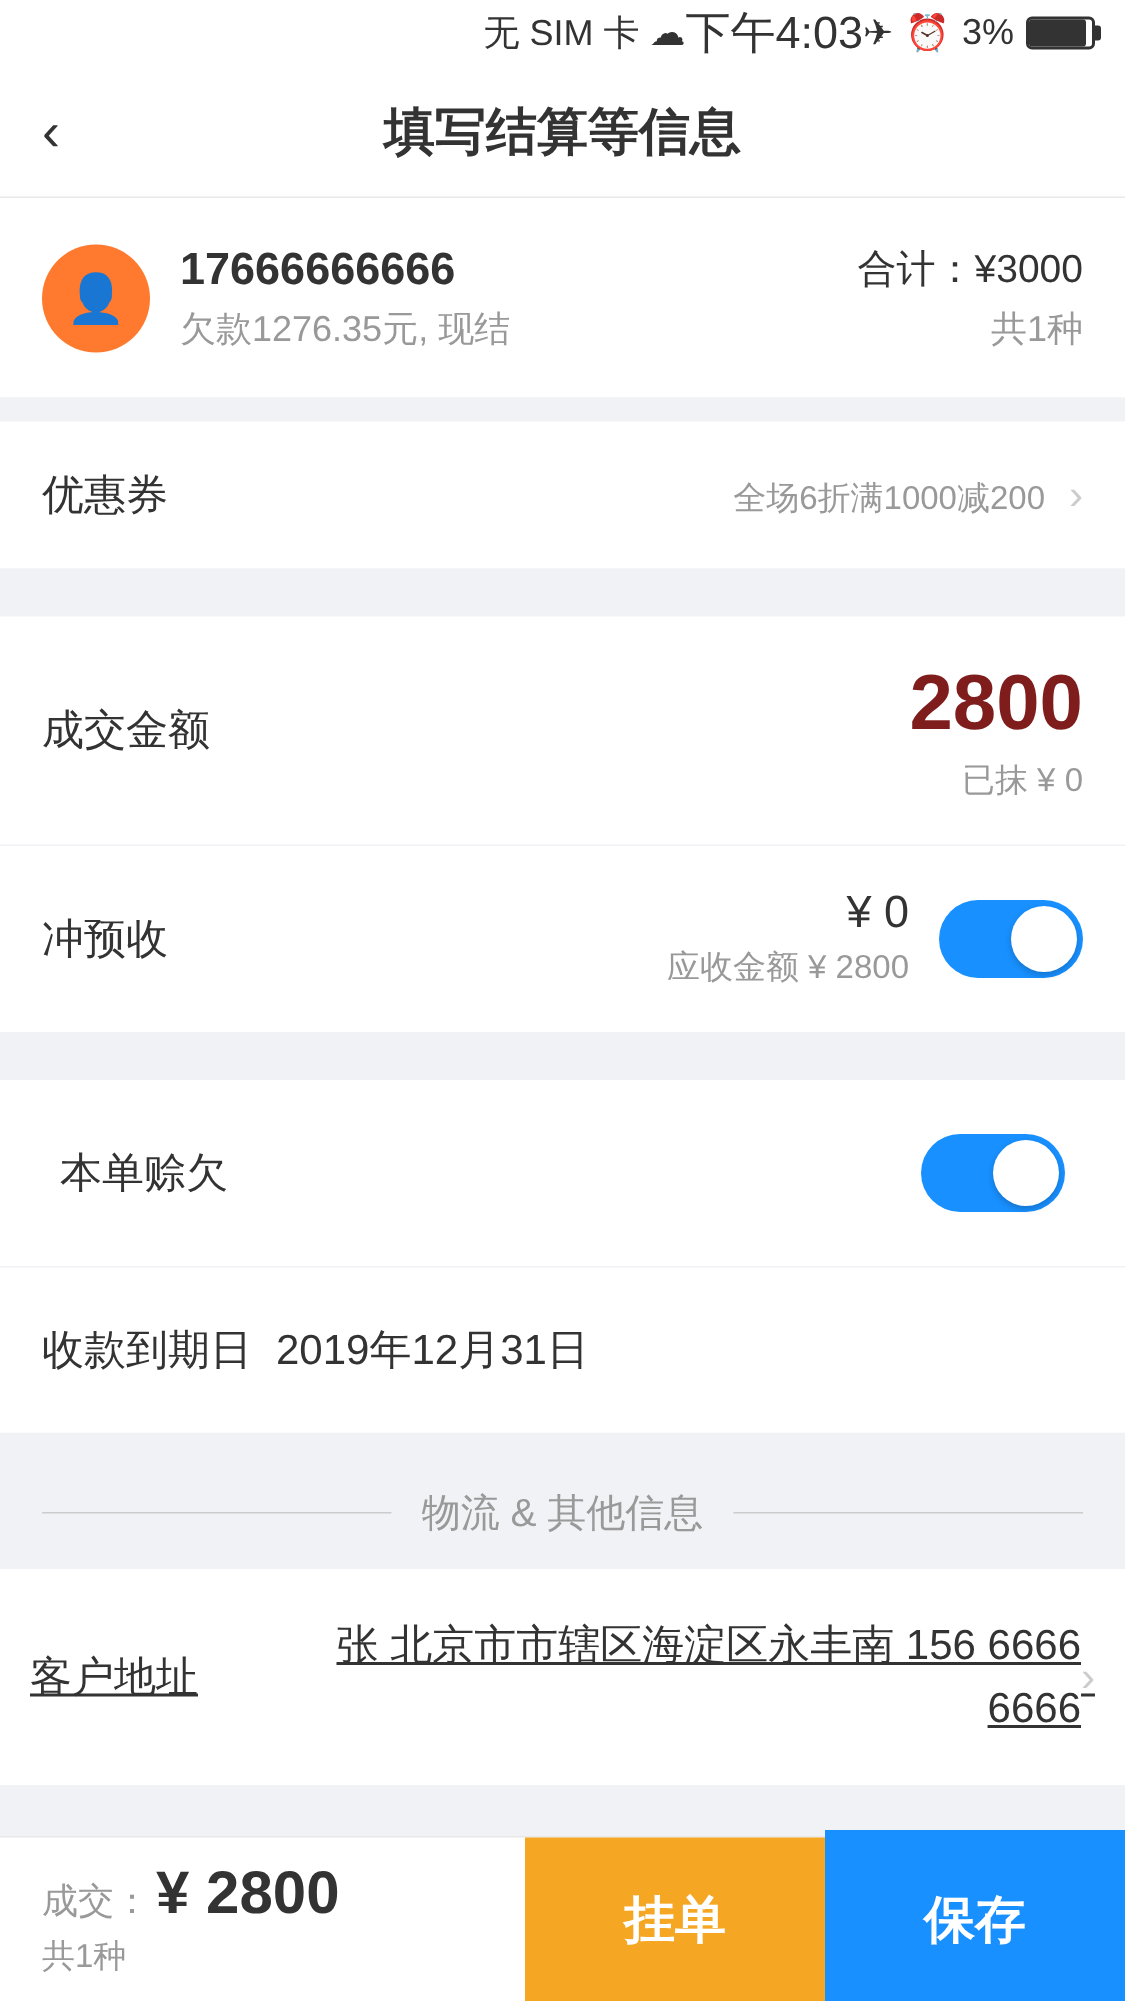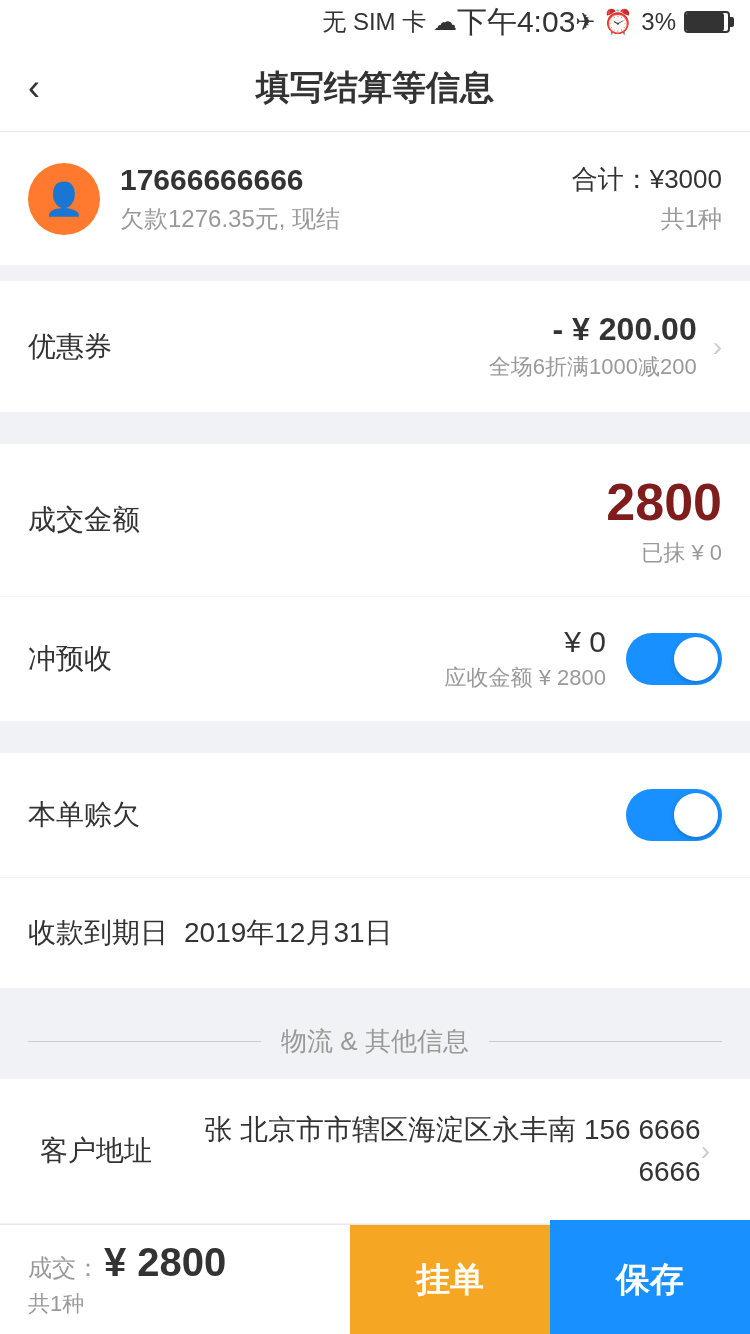--- a/index.html
+++ b/index.html
@@ -268,21 +268,21 @@
 
     
     .credit-section {
       background: #fff;
       margin-top: 16px;
     }
     .credit-row {
       display: flex;
       align-items: center;
       justify-content: space-between;
-      padding: 36px 28px;
+      padding: 36px 40px;
     }
     .credit-label {
       font-size: 28px;
       color: #333;
     }
 
     
     .due-section {
       background: #fff;
       margin-top: 0;
@@ -329,21 +329,22 @@
 
     
     .address-section {
       background: #fff;
       margin-top: 0;
     }
     .address-row {
       display: flex;
       align-items: center;
       justify-content: space-between;
-      padding: 30px 40px;
+      padding: 30px 20px;
+      text-decoration: underline;
     }
     .address-label {
       font-size: 28px;
       color: #333;
       white-space: nowrap;
       margin-right: 28px;
     }
     .address-value {
       font-size: 28px;
       color: #333;
@@ -446,21 +447,20 @@
     </div>
   </div>
 
   <div class="divider"></div>
 
   <div class="section">
     <div class="row">
       <span class="row-label">优惠券</span>
       <div class="row-right">
         <div class="coupon-right">
-          <div class="coupon-value">- ¥ 200.00</div>
           <div class="coupon-desc">全场6折满1000减200</div>
         </div>
         <span class="chevron-icon">›</span>
       </div>
     </div>
   </div>
 
   <div class="divider"></div>
 
   <div class="amount-section">

